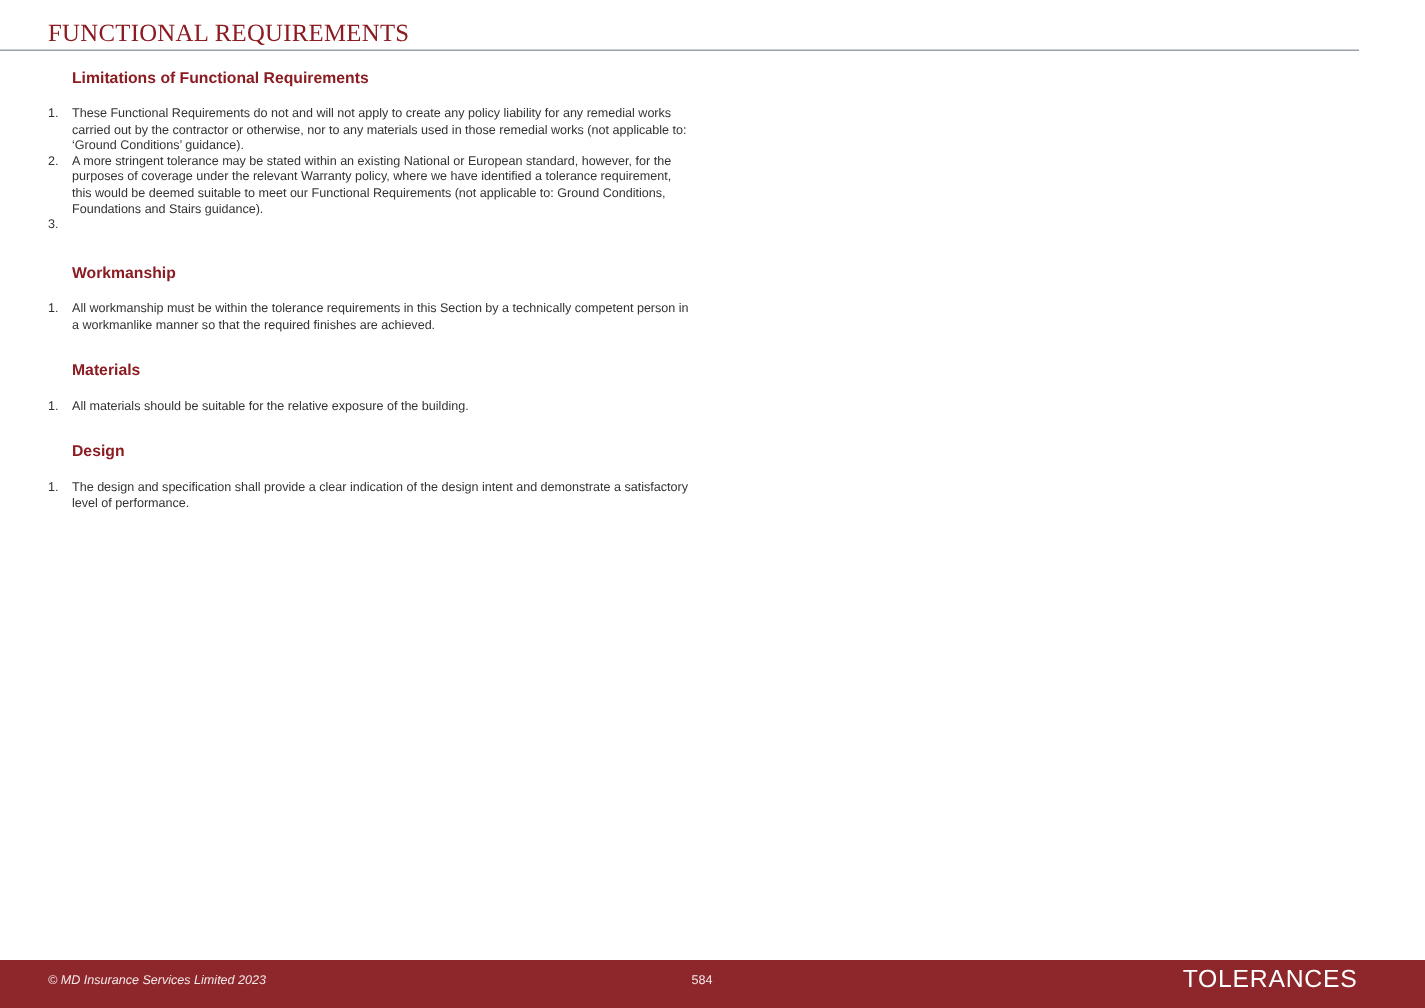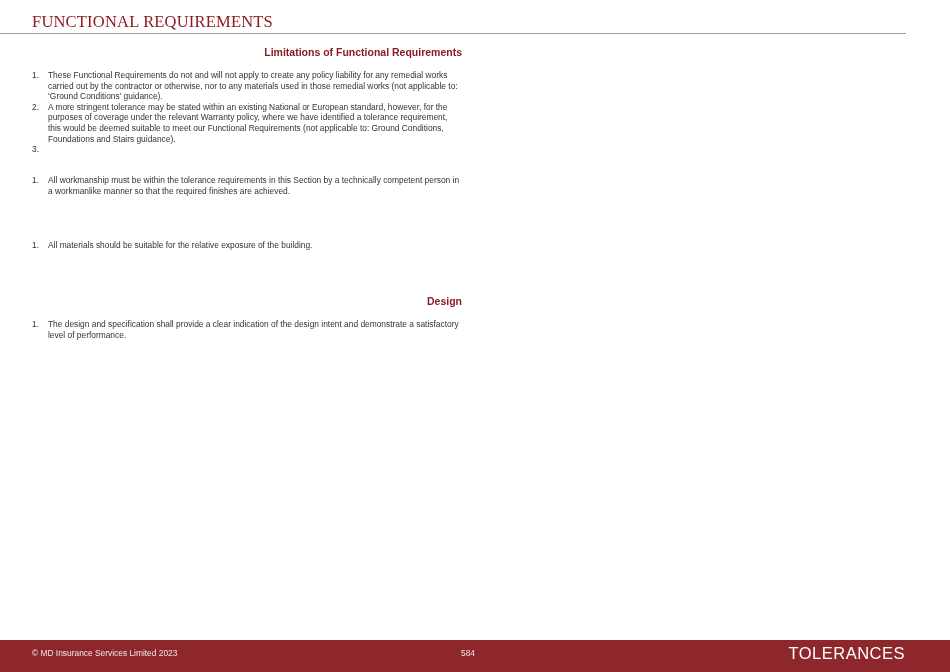--- a/index.html
+++ b/index.html
@@ -41,21 +41,20 @@
     }
     .section {
       margin: 0;
     }
     .section-heading {
       font-size: 10.5px;
       font-weight: bold;
       color: #8b1c22;
       margin: 0 0 11px 16px;
       line-height: 14px;
-      text-align: right;
     }
     .list {
       list-style: none;
       margin: 0;
       padding: 0;
     }
     .list-item {
       position: relative;
       padding-left: 16px;
       font-size: 8.4px;
@@ -80,20 +79,21 @@
       height: 32px;
       background: #8e272c;
       color: #ffffff;
     }
     .footer-copyright {
       position: absolute;
       left: 32px;
       top: 8px;
       font-size: 8.4px;
       color: #f3e6e6;
+      font-style: italic;
     }
     .footer-page-number {
       position: absolute;
       left: 461px;
       top: 8px;
       font-size: 8.4px;
       color: #f3e6e6;
     }
     .footer-section-title {
       position: absolute;
@@ -125,29 +125,31 @@
         <span class="list-num">2.</span>
         <span>A more stringent tolerance may be stated within an existing National or European standard, however, for the purposes of coverage under the relevant Warranty policy, where we have identified a tolerance requirement, this would be deemed suitable to meet our Functional Requirements (not applicable to: Ground Conditions, Foundations and Stairs guidance).</span>
       </li>
       <li class="list-item">
         <span class="list-num">3.</span>
       </li>
     </ol>
   </div>
 
   <div class="section sec-workmanship">
+    <h2 class="section-heading">Workmanship</h2>
     <ol class="list">
       <li class="list-item">
         <span class="list-num">1.</span>
         <span>All workmanship must be within the tolerance requirements in this Section by a technically competent person in a workmanlike manner so that the required finishes are achieved.</span>
       </li>
     </ol>
   </div>
 
   <div class="section sec-materials">
+    <h2 class="section-heading">Materials</h2>
     <ol class="list">
       <li class="list-item">
         <span class="list-num">1.</span>
         <span>All materials should be suitable for the relative exposure of the building.</span>
       </li>
     </ol>
   </div>
 
   <div class="section sec-design">
     <h2 class="section-heading">Design</h2>

